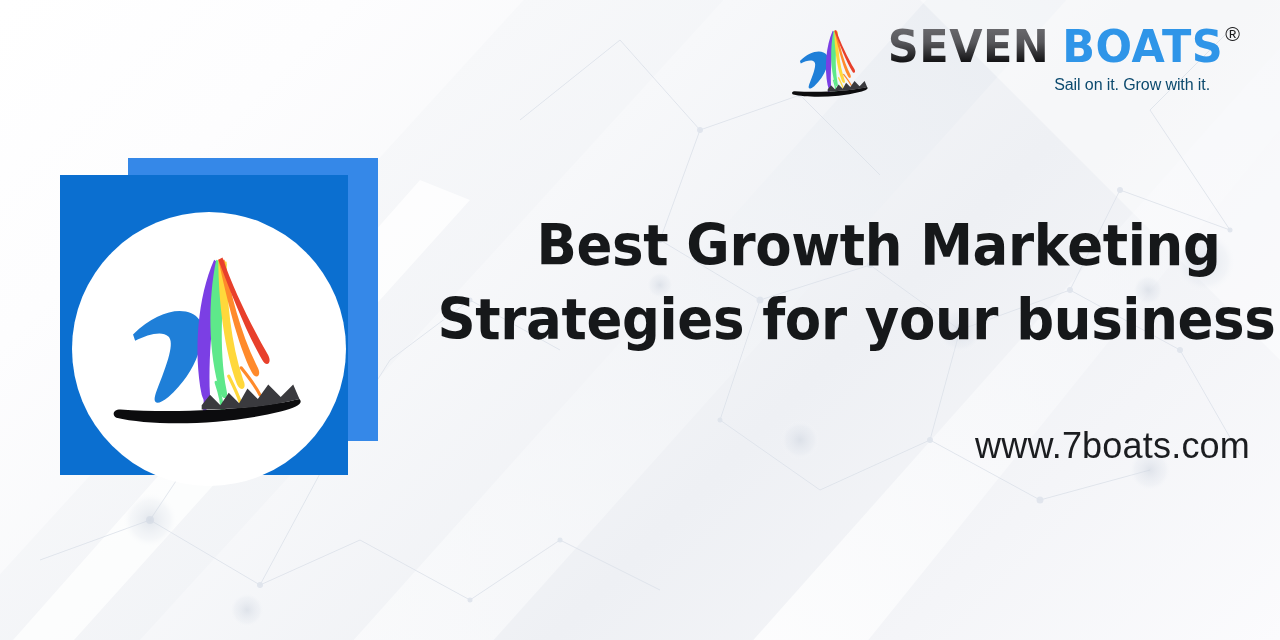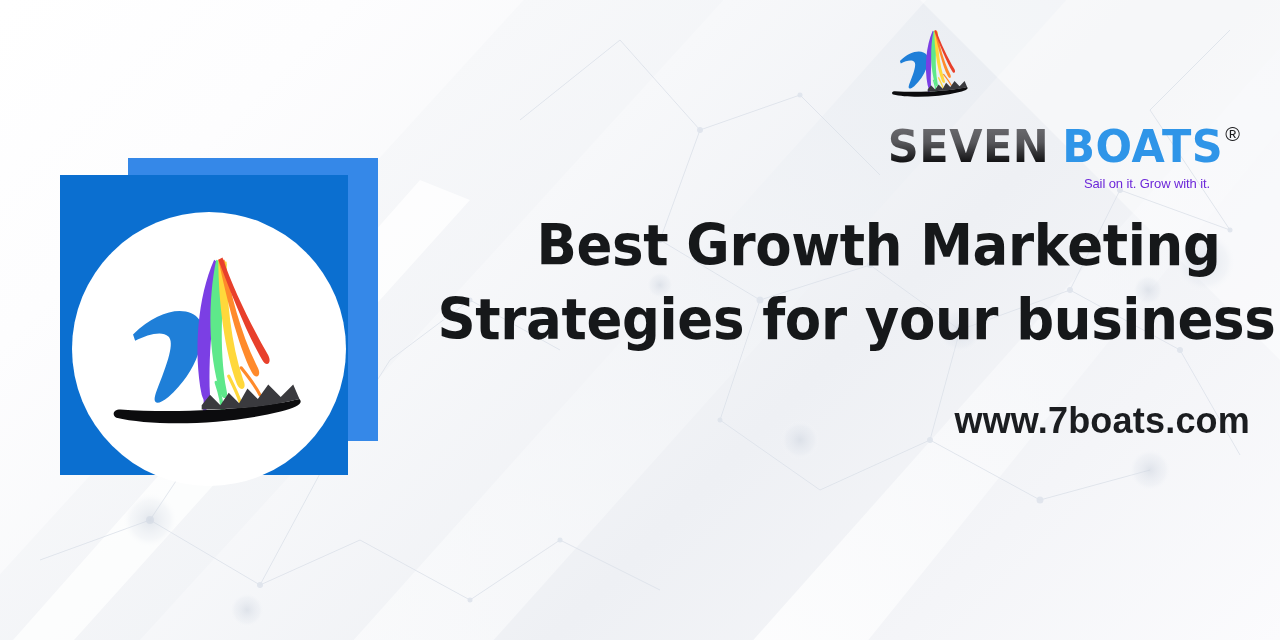--- a/index.html
+++ b/index.html
@@ -43,21 +43,20 @@
   }
 
   
   .header-logo {
     position: absolute;
     top: 22px;
     right: 40px;
     display: flex;
     align-items: flex-start;
     gap: 14px;
-    flex-direction: column;
   }
   .header-mark {
     width: 86px;
     height: 84px;
     flex: 0 0 auto;
     margin-top: 2px;
   }
   .header-wordblock {
     display: flex;
     flex-direction: column;
@@ -96,23 +95,23 @@
     font-family: "Liberation Sans", sans-serif;
     font-size: 20px;
     font-weight: 400;
     color: #1a1a1c;
     line-height: 1;
     margin-left: 2px;
     margin-top: -2px;
   }
   .tagline {
     font-family: "Liberation Sans", sans-serif;
-    font-size: 13px;
+    font-size: 16px;
     font-weight: 400;
-    color: #6d28d9;
+    color: #0c4a6e;
     margin-top: 7px;
     margin-right: 30px;
     white-space: nowrap;
     letter-spacing: -0.1px;
   }
 
   
   .badge {
     position: absolute;
     left: 60px;
@@ -168,24 +167,24 @@
     line-height: 1.3;
     letter-spacing: -0.4px;
     color: #16181a;
     margin: 0;
     transform: scaleX(0.93);
     transform-origin: center;
   }
   .headline .hl-line { display: block; white-space: nowrap; }
   .weburl {
     font-family: "Liberation Sans", sans-serif;
-    font-weight: 700;
+    font-weight: 400;
     font-size: 36px;
     color: #1b1d20;
-    margin-top: 44px;
+    margin-top: 69px;
     letter-spacing: 0.2px;
   }
 </style>
 </head>
 <body>
 
 <div class="banner">
 
   <div class="bg-base"></div>
 

